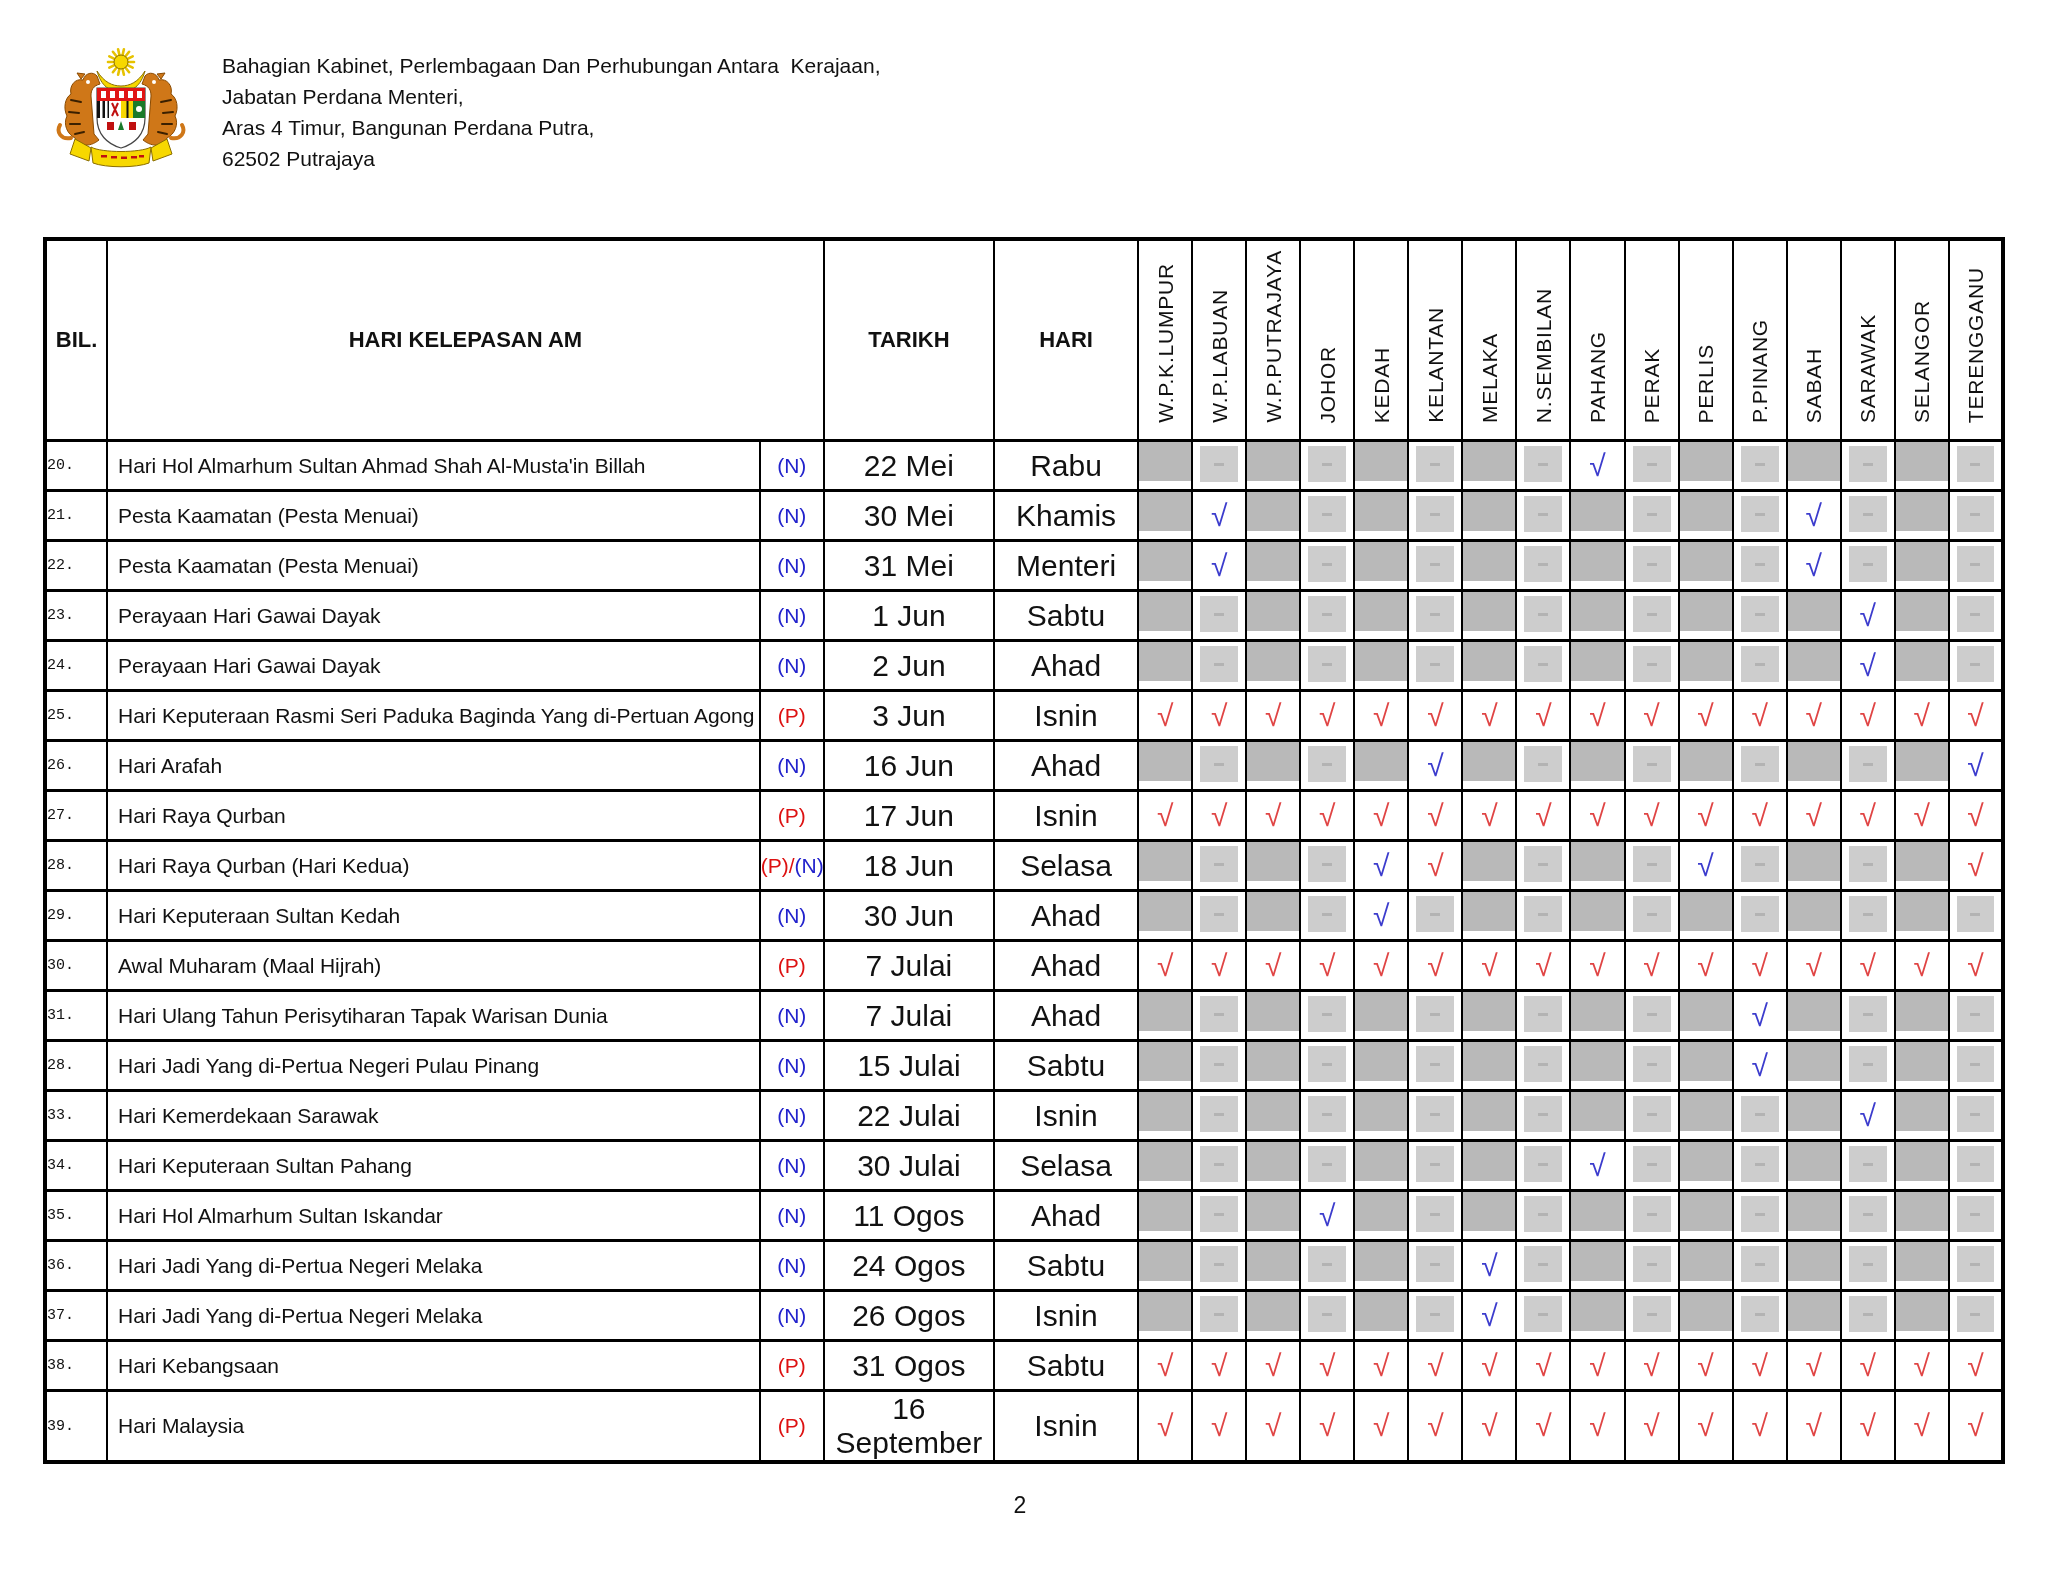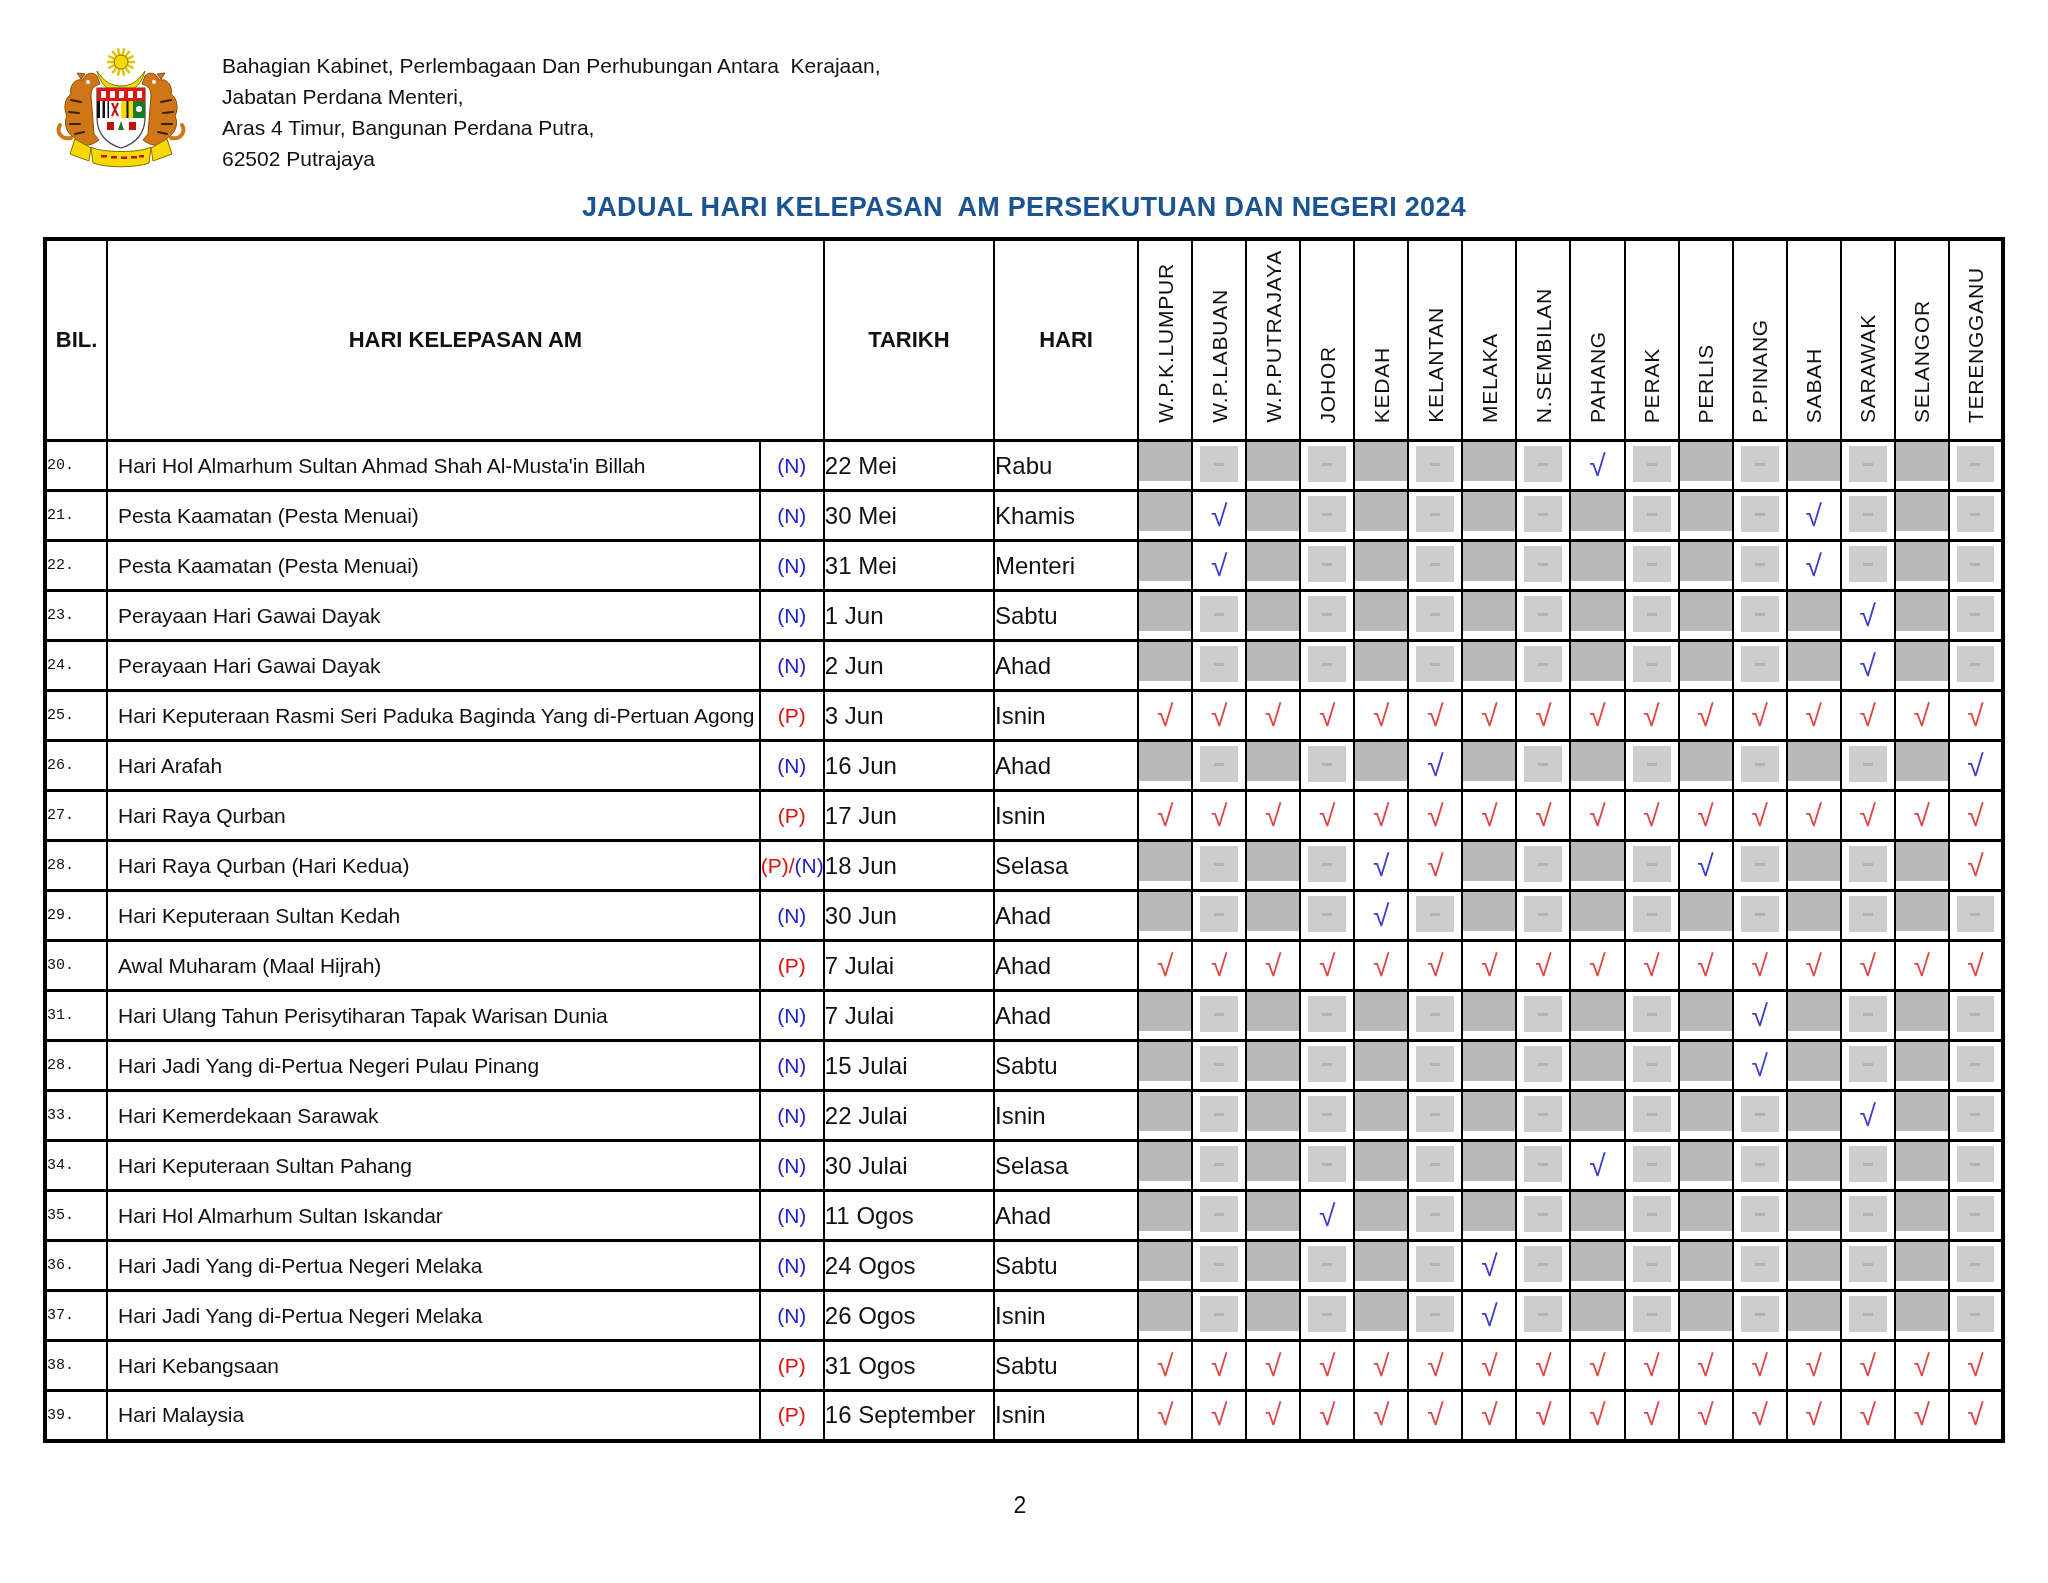--- a/index.html
+++ b/index.html
@@ -22,21 +22,21 @@
   .holidays thead th.state-h{vertical-align:bottom;font-weight:normal;}
   .vtxt{display:inline-block;writing-mode:vertical-rl;transform:rotate(180deg);
         font-size:21px;letter-spacing:.8px;white-space:nowrap;padding-top:10px;line-height:1;}
   .holidays tbody tr{height:50px;}
   td.bil{font-size:15px;text-align:left;font-family:Liberation Mono, monospace;}
   td.name{font-size:21px;text-align:left;padding-left:10px;white-space:nowrap;letter-spacing:-.1px;}
   td.marker{font-size:21px;text-align:center;white-space:nowrap;}
   .mk{display:inline;}
   .mk.n{color:var(--n,#2222cc);}
   .mk.p{color:var(--p,#dd1111);}
-  td.date,td.day{font-size:24px;}
+  td.date,td.day{font-size:30px;text-align:center;}
   td.state{position:relative;background:#fff;}
   .gd{position:absolute;left:0;right:0;top:0;height:39px;background:var(--gdark,#b9b9b9);}
   .gl{position:absolute;left:7px;right:7px;top:4px;height:36px;background:var(--glight,#cdcdcd);}
   .gl::after{content:"";position:absolute;left:50%;top:50%;width:10px;height:3px;
              margin:-1.5px 0 0 -5px;background:#b3b3b3;}
   .chk{display:block;width:100%;text-align:center;font-size:30px;line-height:46px;font-weight:normal;}
   .chk.blue{color:var(--cblue,#3c3ccd);}
   .chk.red{color:var(--cred,#e04545);}
   
   .page-number{position:absolute;top:1492px;left:0;width:2040px;text-align:center;font-size:23px;}
@@ -127,21 +127,20 @@
       </g>
     </svg>
     <div class="address">
       <div class="addr-line">Bahagian Kabinet, Perlembagaan Dan Perhubungan Antara  Kerajaan,</div>
       <div class="addr-line">Jabatan Perdana Menteri,</div>
       <div class="addr-line">Aras 4 Timur, Bangunan Perdana Putra,</div>
       <div class="addr-line">62502 Putrajaya</div>
     </div>
   </div>
 
-  <div class="title">JADUAL HARI KELEPASAN  AM PERSEKUTUAN DAN NEGERI 2024</div>
 
   <table class="holidays">
     <colgroup>
       <col style="width:62px">
         <col style="width:652px">
         <col style="width:64px">
       <col style="width:170px">
         <col style="width:144px">
     <col style="width: 54px;">
         <col style="width: 54px;">

